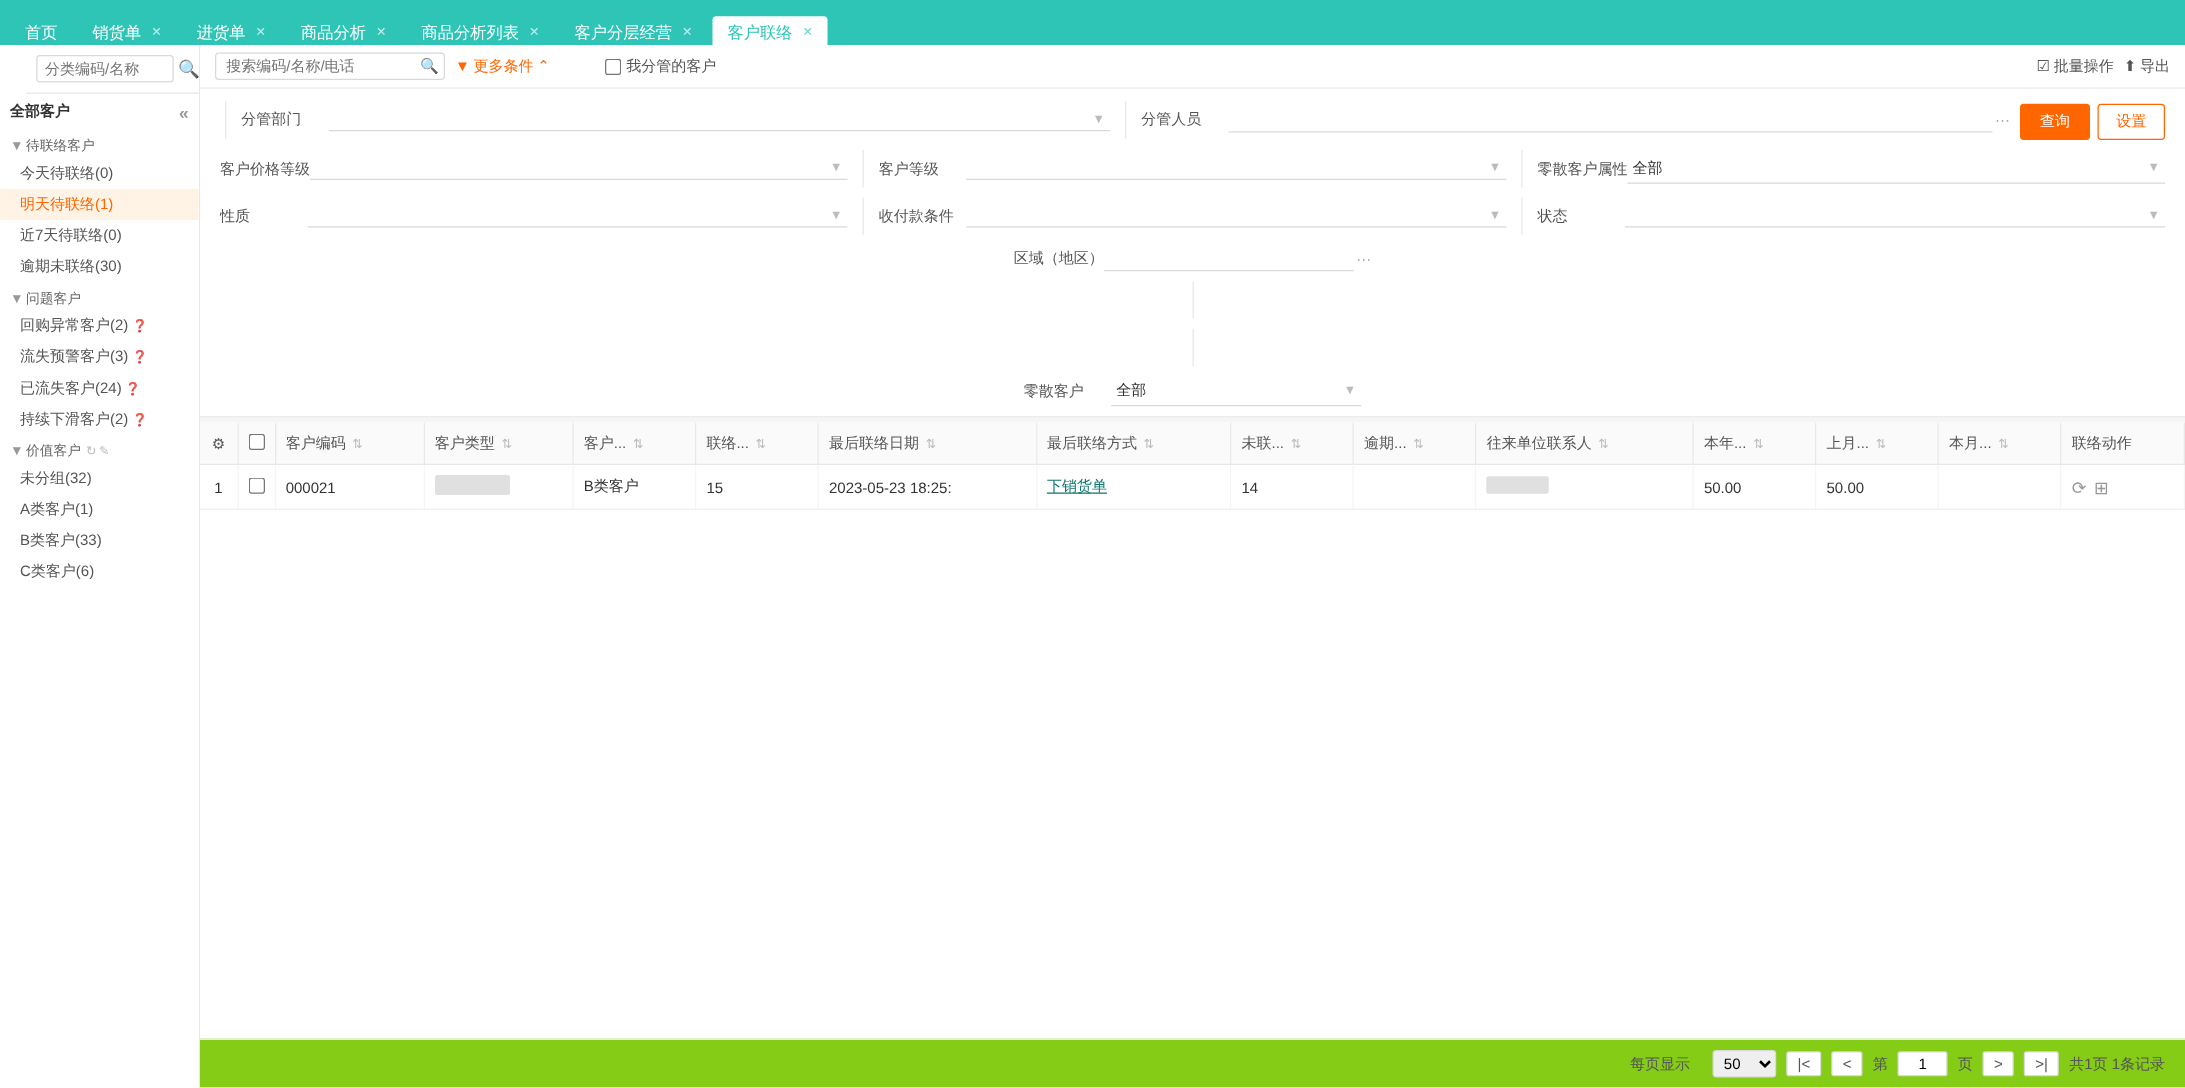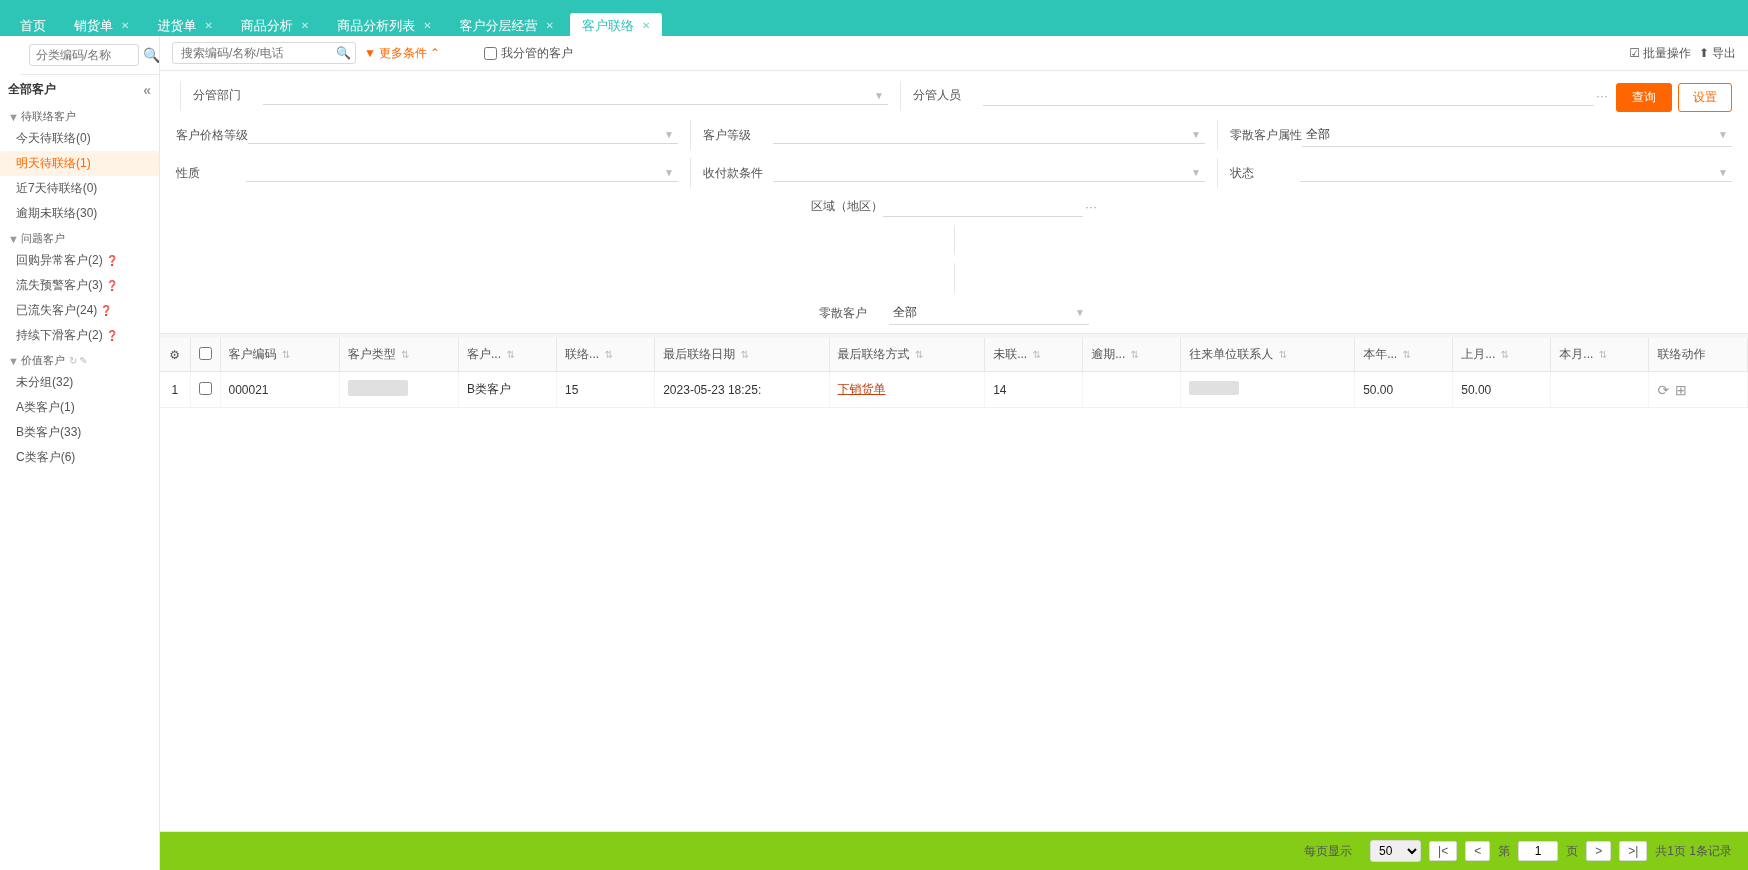--- a/index.html
+++ b/index.html
@@ -233,21 +233,21 @@
       white-space: nowrap;
       position: relative;
     }
     thead th .sort-icon { color: #bbb; font-size: 10px; margin-left: 2px; }
     tbody td {
       padding: 8px 8px;
       border-bottom: 1px solid #f0f0f0;
       border-right: 1px solid #f5f5f5;
       white-space: nowrap;
     }
-    .link-text { color: #c2410c; text-decoration: underline; cursor: pointer; }
+    .link-text { color: #0f766e; text-decoration: underline; cursor: pointer; }
     .action-icons { display: flex; gap: 6px; }
     .action-icon { color: #999; cursor: pointer; font-size: 14px; }
 
     
     .table-footer {
       background: #84cc16;
       border-top: 1px solid #e8e8e8;
       padding: 8px 16px;
       display: flex;
       align-items: center;

